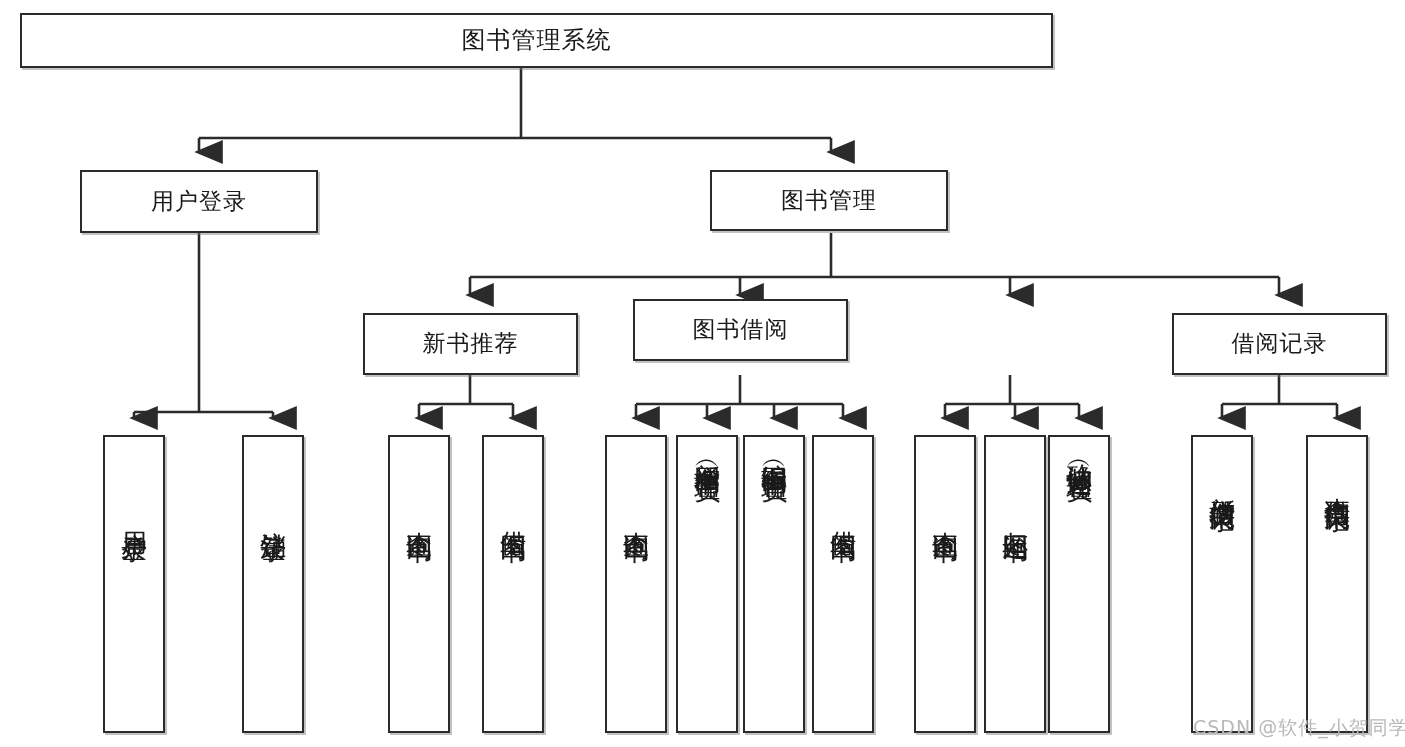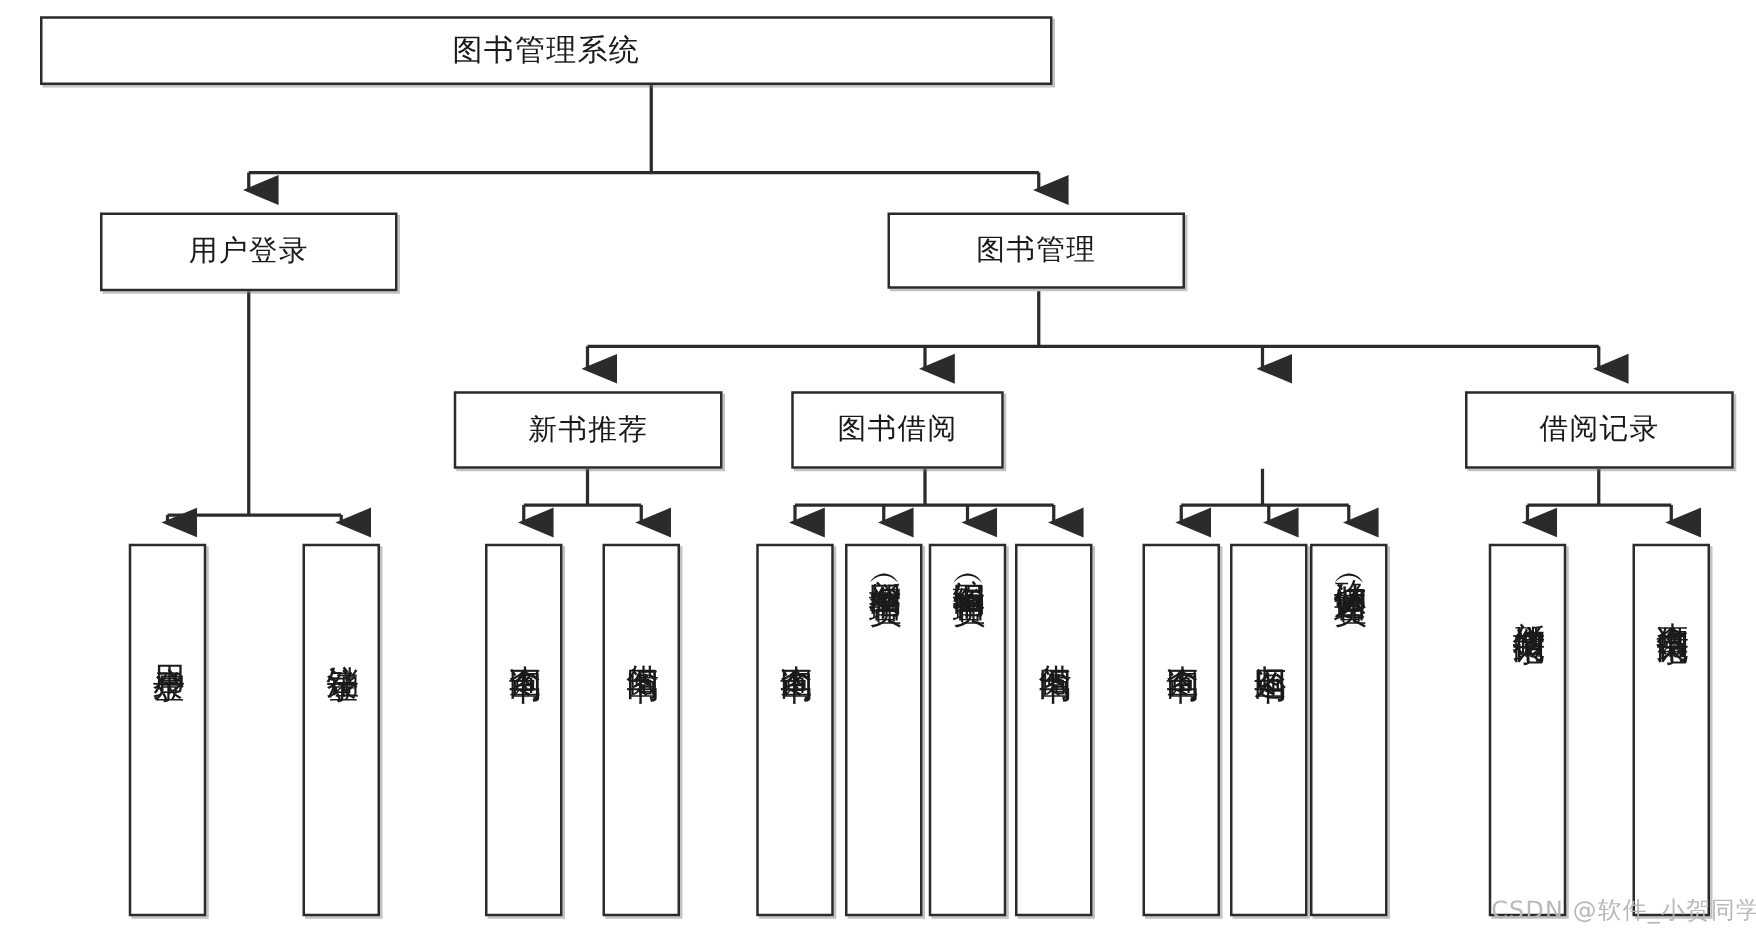--- a/index.html
+++ b/index.html
@@ -117,35 +117,35 @@
       <path d="M 1015 404 L 1015 418" marker-end="url(#arrow)"></path>
       <path d="M 1079 404 L 1079 418" marker-end="url(#arrow)"></path>
 
       <path d="M 1279 375 L 1279 404"></path>
       <path d="M 1222 404 L 1337 404"></path>
       <path d="M 1222 404 L 1222 418" marker-end="url(#arrow)"></path>
       <path d="M 1337 404 L 1337 418" marker-end="url(#arrow)"></path>
     </g>
   </svg>
 
-  <div class="node horizontal root" style="left:32px; top:13px; width:810px; height:55px;">
+  <div class="node horizontal root" style="left:20px; top:13px; width:1033px; height:55px;">
     <span>图书管理系统</span>
   </div>
 
   <div class="node horizontal" style="left:80px; top:170px; width:238px; height:63px;">
     <span>用户登录</span>
   </div>
   <div class="node horizontal" style="left:710px; top:170px; width:238px; height:61px;">
     <span>图书管理</span>
   </div>
 
   <div class="node horizontal" style="left:363px; top:313px; width:215px; height:62px;font-family:Liberation Serif, serif;">
     <span>新书推荐</span>
   </div>
-  <div class="node horizontal" style="left:633px; top:313px; width:170px; height:62px;justify-content:center;">
+  <div class="node horizontal" style="left:633px; top:299px; width:215px; height:62px;justify-content:center;">
     <span>图书借阅</span>
   </div>
   <div class="node horizontal" style="left:1172px; top:313px; width:215px; height:62px;">
     <span>借阅记录</span>
   </div>
 
   <div class="node vertical" style="left:103px; top:435px; width:62px; height:298px; padding-top:74px;">
     <span class="vtext">用户登录</span>
   </div>
   <div class="node vertical" style="left:242px; top:435px; width:62px; height:298px; padding-top:74px;">

